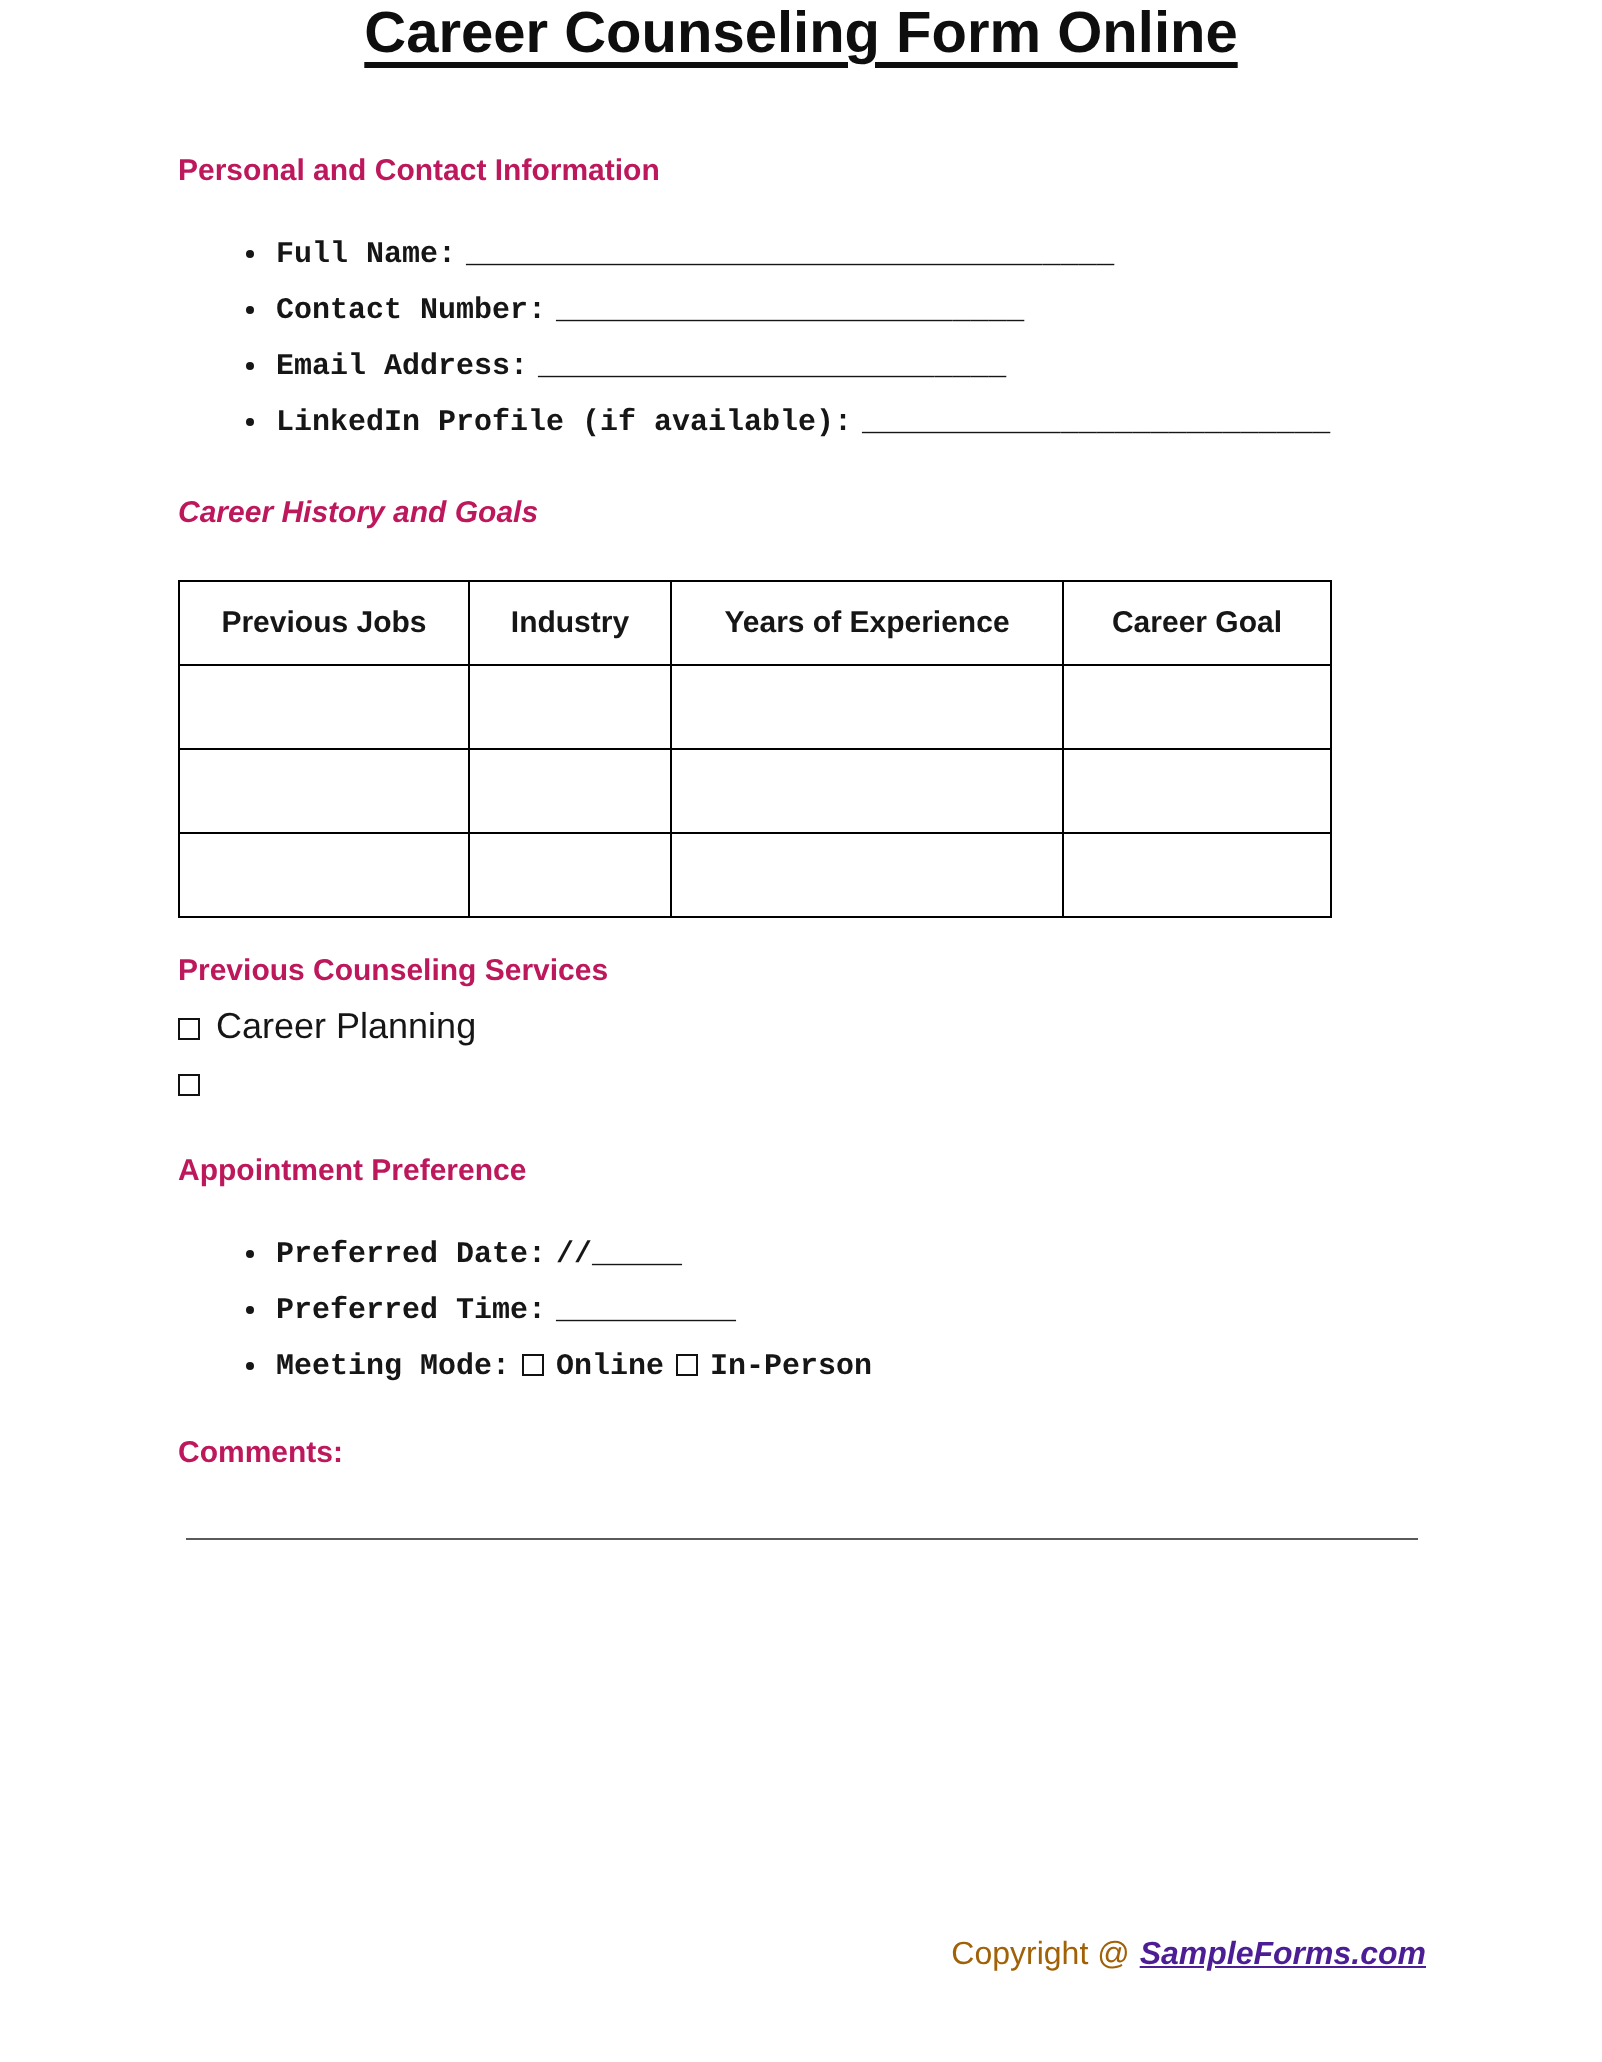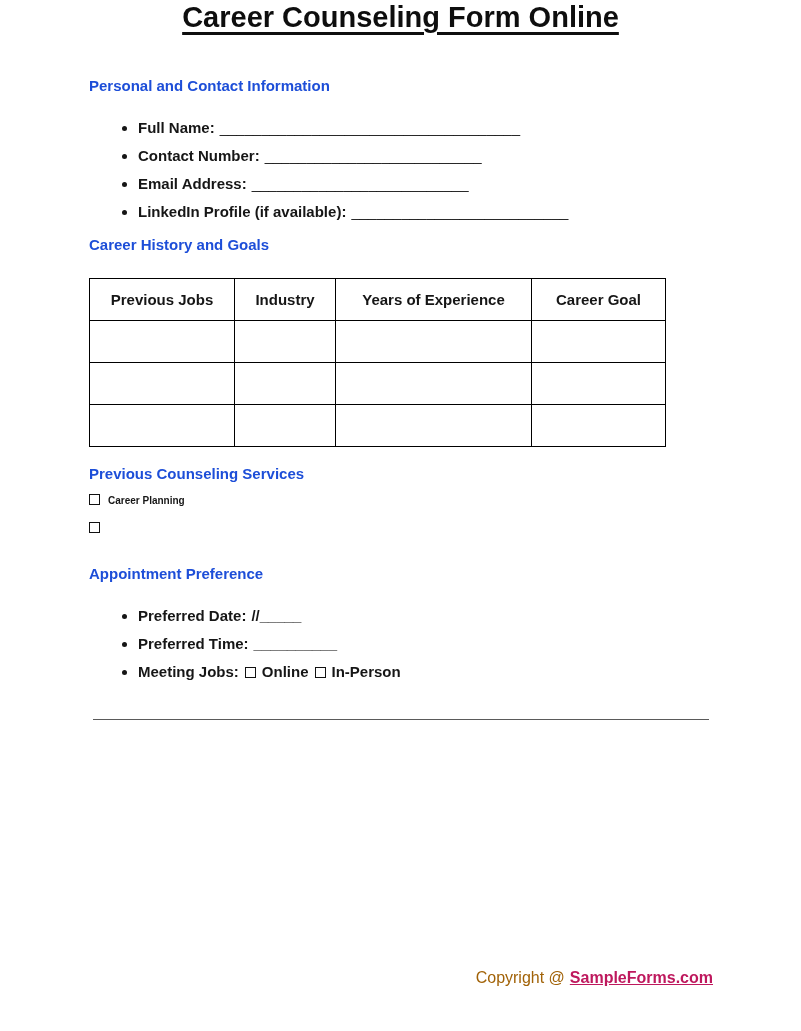--- a/index.html
+++ b/index.html
@@ -22,32 +22,33 @@
     color: #0e0e0e;
     text-decoration: underline;
     text-decoration-thickness: 3px;
     text-underline-offset: 5px;
   }
   .content { padding: 0 88px 0 89px; }
   .sec {
     font-size: 15px;
     line-height: 19px;
     font-weight: bold;
-    color: #1d4ed8;
+    color: #be185d;
   }
   .mt-personal { margin-top: 41px; }
-  .mt-career   { margin-top: 9px; }
+  .mt-career   { margin-top: 21px; font-style: italic; }
   .mt-services { margin-top: 17px; }
   .mt-appt     { margin-top: 21px; }
   .mt-comments { margin-top: 19px; }
 
   ul.bullets {
     list-style: disc;
     padding-left: 49px;
     margin-top: 19px;
+    font-family: Liberation Mono, monospace;
   }
   ul.bullets li {
     font-size: 15px;
     line-height: 28px;
   }
   .lbl { font-weight: bold; }
   .blank { font-weight: normal; margin-left: 5px; letter-spacing: 0; }
 
   table.career-table {
     border-collapse: collapse;
@@ -63,23 +64,23 @@
     height: 42px;
     font-size: 15px;
     font-weight: bold;
     text-align: center;
     vertical-align: middle;
   }
   table.career-table td { height: 42px; }
 
   .options { margin-top: 4px; }
   .option {
-    font-size: 10px;
+    font-size: 18px;
     line-height: 28px;
-    font-weight: bold;
+    font-weight: normal;
   }
   .cbx {
     display: inline-block;
     width: 11px;
     height: 11px;
     border: 1.5px solid #111111;
     margin-right: 8px;
     vertical-align: -1px;
     background: #ffffff;
   }
@@ -188,26 +189,27 @@
     <h2 class="sec mt-appt">Appointment Preference</h2>
 
     <ul class="bullets">
       <li>
         <span class="lbl">Preferred Date:</span><span class="appt-blank">//_____</span>
       </li>
       <li>
         <span class="lbl">Preferred Time:</span><span class="appt-blank">__________</span>
       </li>
       <li>
-        <span class="lbl">Meeting Jobs:</span><span class="cbx inline"></span><span class="lbl">Online</span><span class="cbx inline"></span><span class="lbl">In-Person</span>
+        <span class="lbl">Meeting Mode:</span><span class="cbx inline"></span><span class="lbl">Online</span><span class="cbx inline"></span><span class="lbl">In-Person</span>
       </li>
     </ul>
 
+    <h2 class="sec mt-comments">Comments:</h2>
 
     <div class="comment-line"></div>
 
   </div>
 
   <div class="footer">
-    <span class="copy">Copyright @</span><a class="brand" style="color: #be185d;">SampleForms.com</a>
+    <span class="copy">Copyright @</span><a class="brand" style="color: #4c1d95; font-style: italic;">SampleForms.com</a>
   </div>
 
 </div>
 
 </body></html>

